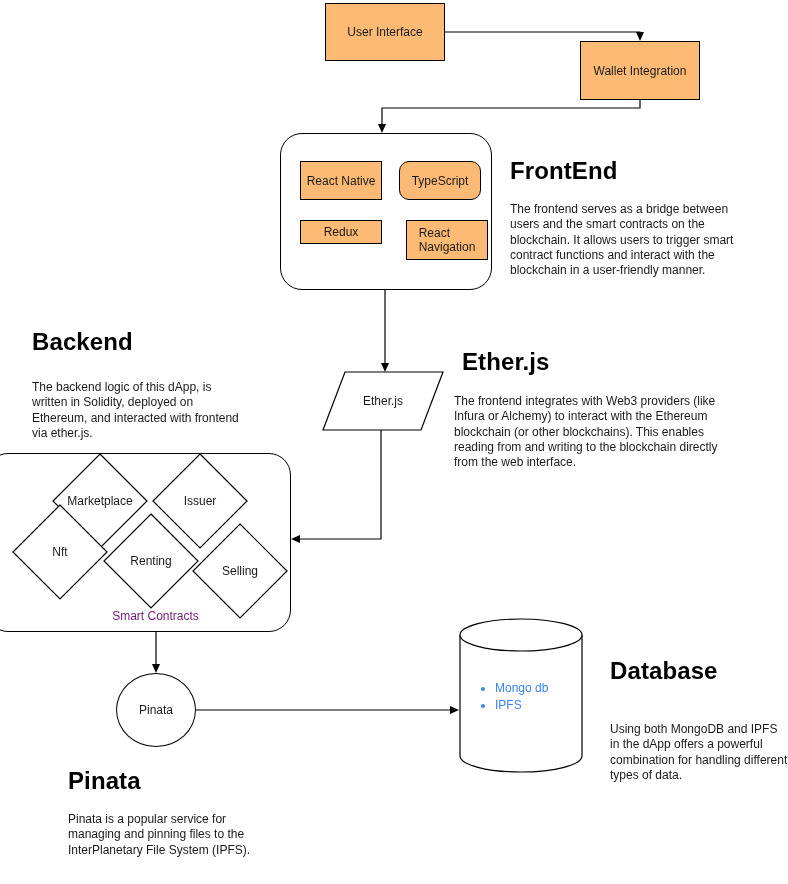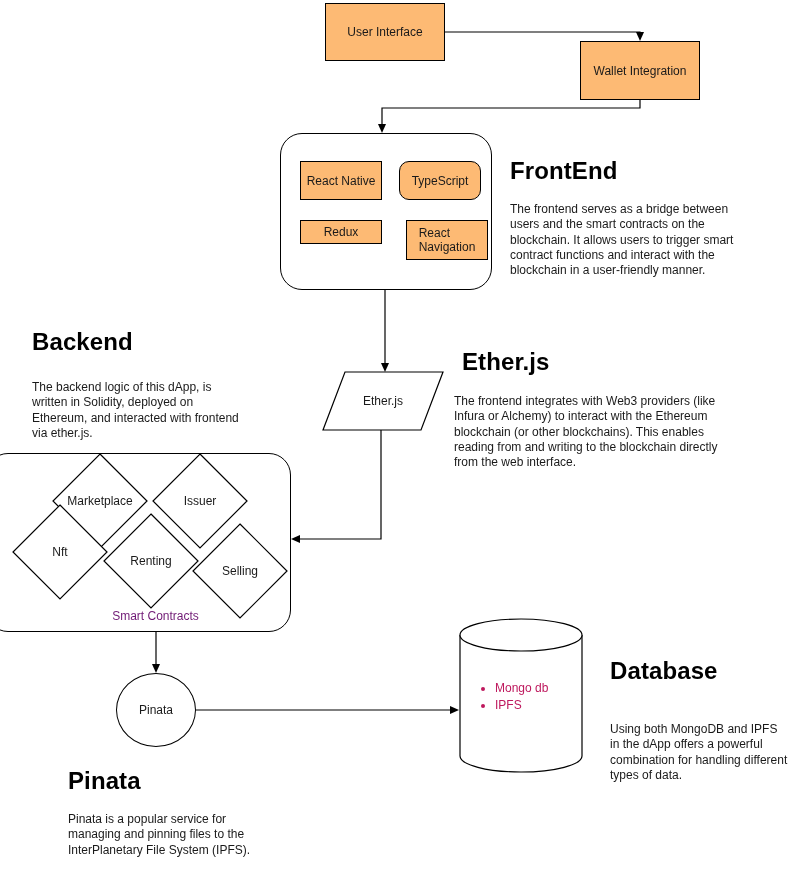--- a/index.html
+++ b/index.html
@@ -68,21 +68,21 @@
   }
   .cyl svg { display: block; }
   .cyl-list {
     position: absolute;
     left: 18px;
     top: 62px;
     margin: 0;
     padding: 0 0 0 18px;
     font-size: 12px;
     line-height: 17px;
-    color: #be185d;
+    color: #3b82f6;
     list-style: disc;
   }
 
   
   .circle {
     border: 1px solid #000000;
     border-radius: 50%;
     background: #ffffff;
     display: flex;
     align-items: center;

